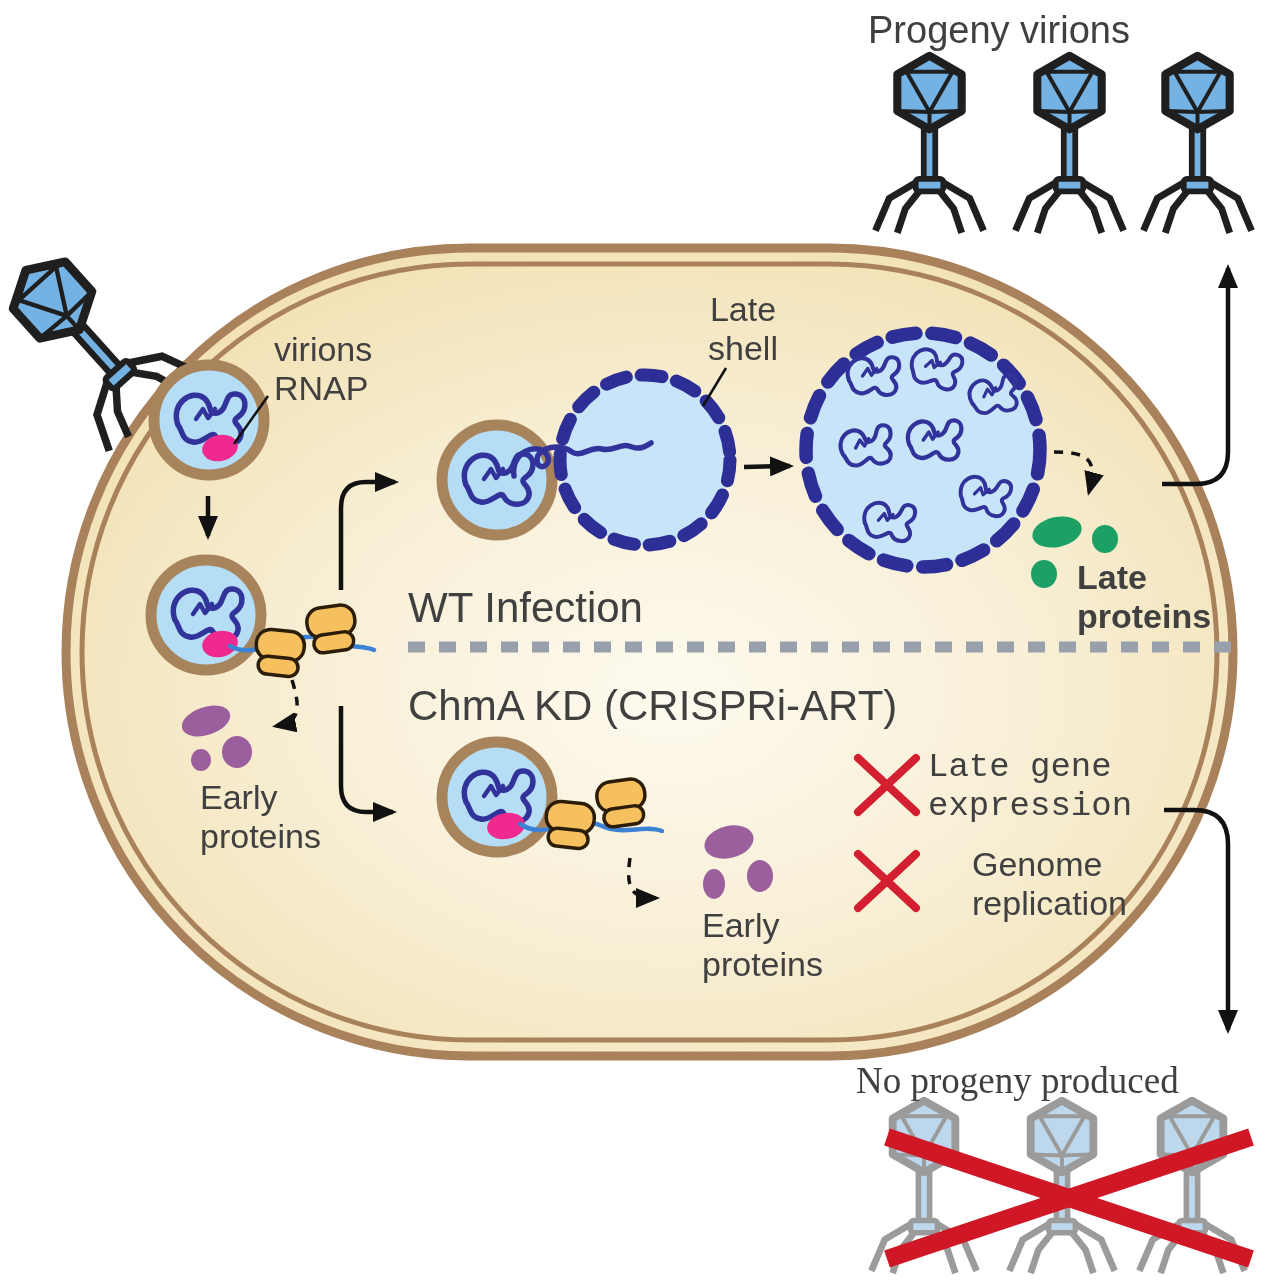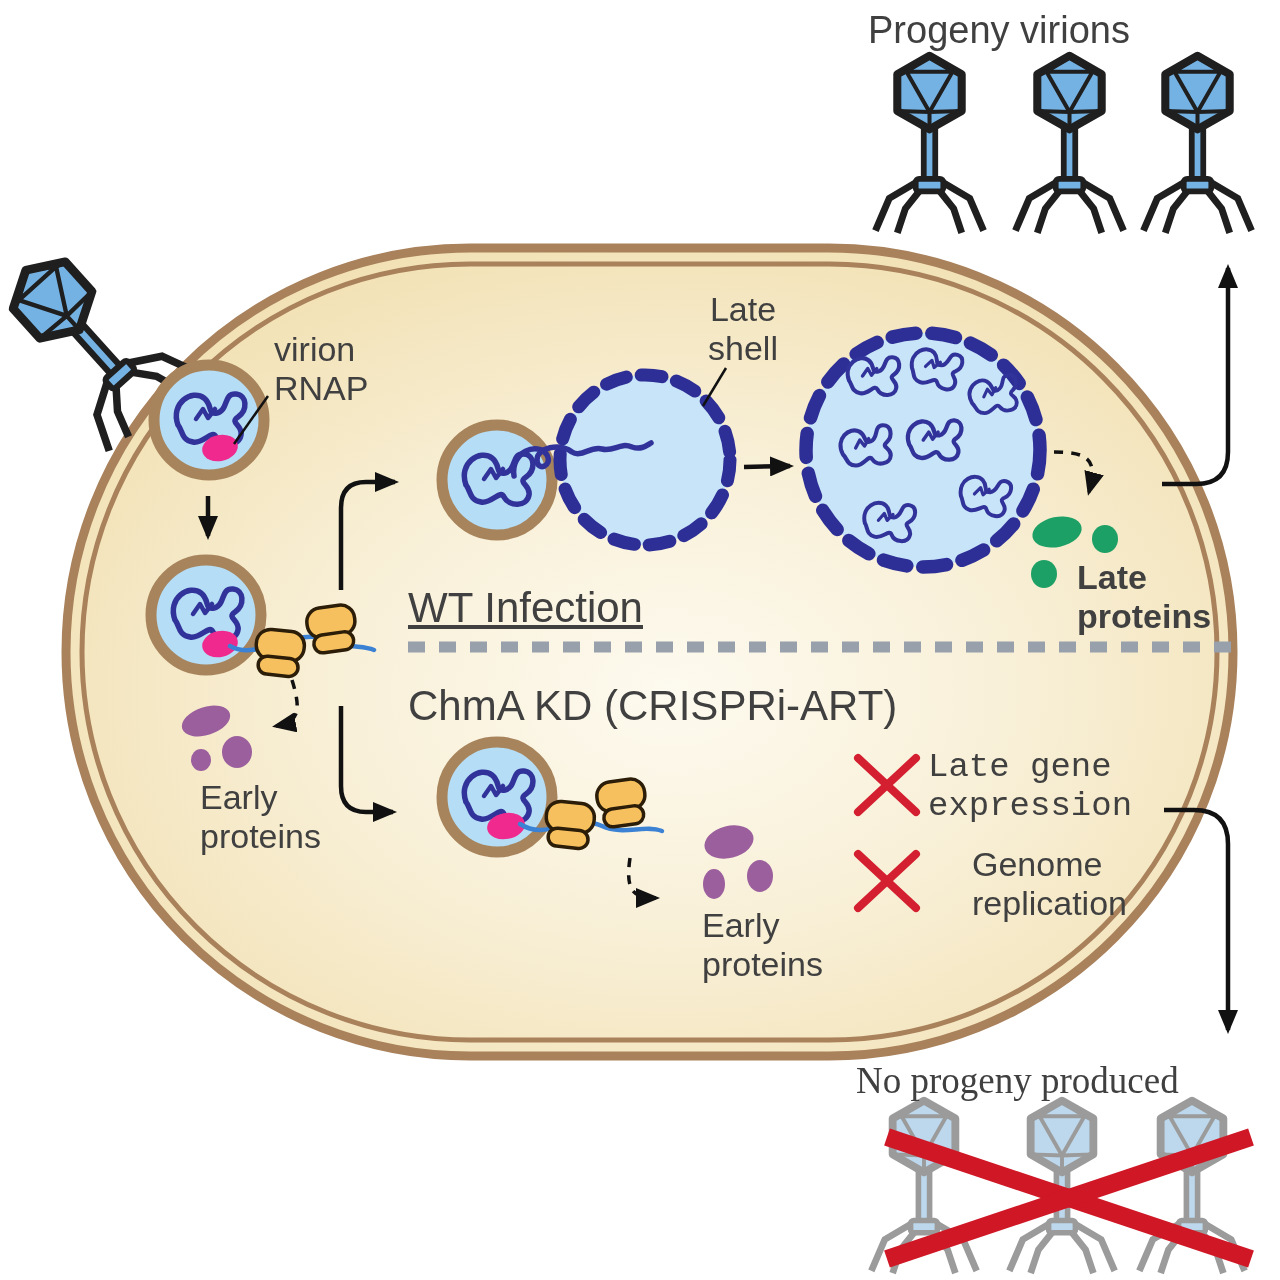--- a/index.html
+++ b/index.html
@@ -174,27 +174,27 @@
         </g>
   </g>
   <g stroke="#cf1726" stroke-width="18">
     <line x1="887" y1="1137" x2="1251" y2="1259"></line>
     <line x1="1251" y1="1137" x2="887" y2="1259"></line>
   </g>
 </svg>
 
 <div class="lbl" style="left:868px;top:8px;font-size:38px;">Progeny virions</div>
 
-<div class="lbl" style="left:274px;top:330px;font-size:34px;">virion
+<div class="lbl" style="left:274px;top:330px;font-size:34px;">virions
 RNAP</div>
 
 <div class="lbl" style="left:683px;top:290px;font-size:34px;text-align:center;width:120px;">Late
 shell</div>
 
-<div class="lbl" style="left:408px;top:584px;font-size:42px;text-decoration:underline;">WT Infection</div>
+<div class="lbl" style="left:408px;top:584px;font-size:42px;">WT Infection</div>
 
 <div class="lbl" style="left:408px;top:662px;font-size:42px;margin-top:20px;">ChmA KD (CRISPRi-ART)</div>
 
 <div class="lbl" style="left:200px;top:778px;font-size:34px;">Early
 proteins</div>
 
 <div class="lbl" style="left:1077px;top:558px;font-size:34px;font-weight:bold;">Late
 proteins</div>
 
 <div class="lbl" style="left:702px;top:906px;font-size:34px;">Early

